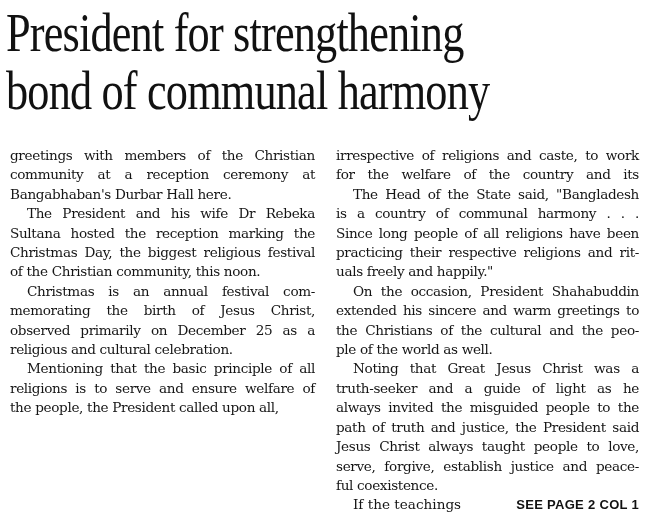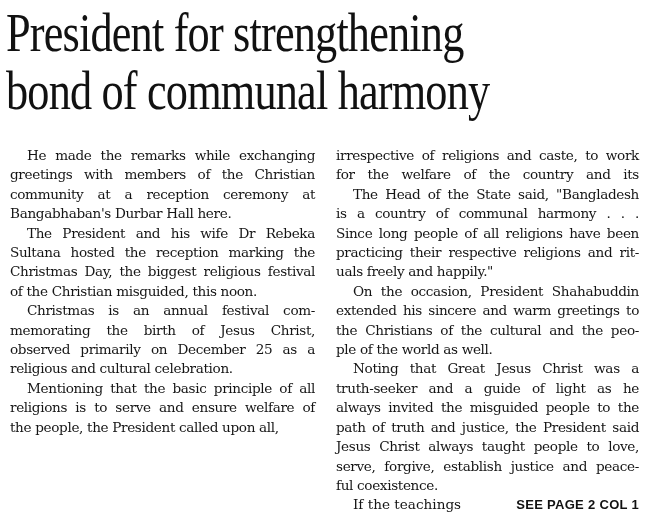--- a/index.html
+++ b/index.html
@@ -32,30 +32,29 @@
 </head>
 <body>
 
 <h1 class="headline">
   <span class="line">President for strengthening</span>
   <span class="line">bond of communal harmony</span>
 </h1>
 
 <div class="col col-left" id="colL">
     <div>
-      <span class="line indent">He made the remarks while exchanging</span>
       <span class="line">greetings with members of the Christian</span>
       <span class="line">community at a reception ceremony at</span>
       <span class="line last">Bangabhaban's Durbar Hall here.</span>
     </div>
     <div>
       <span class="line indent">The President and his wife Dr Rebeka</span>
       <span class="line">Sultana hosted the reception marking the</span>
       <span class="line">Christmas Day, the biggest religious festival</span>
-      <span class="line last">of the Christian misguided, this noon.</span>
+      <span class="line last">of the Christian community, this noon.</span>
     </div>
     <div>
       <span class="line indent">Christmas is an annual festival com-</span>
       <span class="line">memorating the birth of Jesus Christ,</span>
       <span class="line">observed primarily on December 25 as a</span>
       <span class="line last">religious and cultural celebration.</span>
     </div>
     <div>
       <span class="line indent">Mentioning that the basic principle of all</span>
       <span class="line">religions is to serve and ensure welfare of</span>

